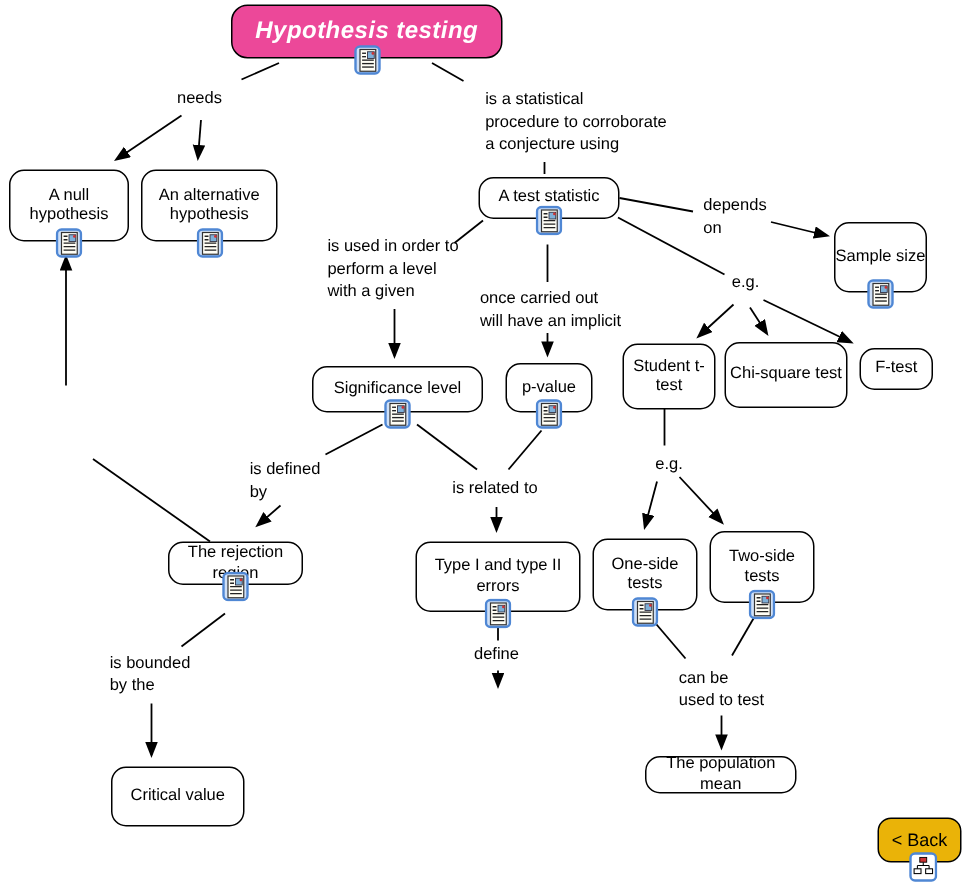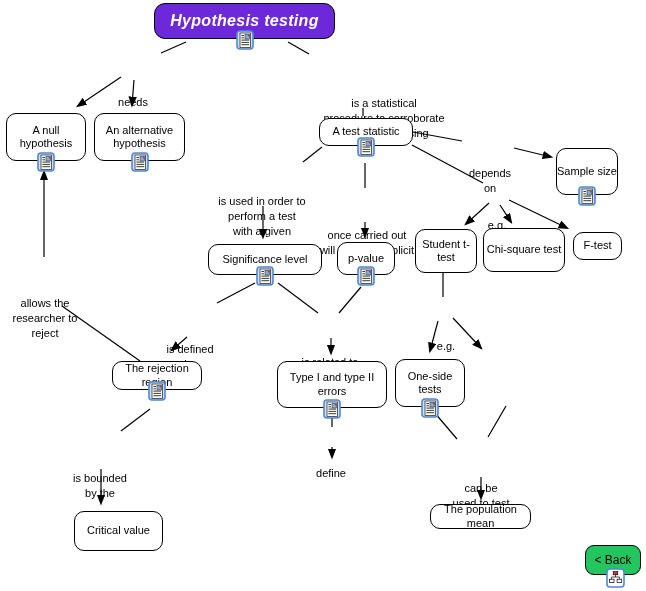--- a/index.html
+++ b/index.html
@@ -9,34 +9,34 @@
   }
   .edges{position:absolute;left:0;top:0;width:646px;height:591px;}
   .edges line{stroke:#000;stroke-width:1.2;}
   .node{
     position:absolute;box-sizing:border-box;background:#fff;
     border:1.3px solid #000;border-radius:10px;
     display:flex;align-items:center;justify-content:center;
     text-align:center;font-size:11px;line-height:1.22;
   }
   .node.root{
-    background:#6d28d9;color:#fff;font-weight:bold;font-style:italic;
+    background:#ec4899;color:#fff;font-weight:bold;font-style:italic;
     font-size:16px;border-radius:11px;letter-spacing:0.3px;
   }
   .res-icon{
     position:absolute;left:50%;bottom:-12px;transform:translateX(-50%);
     width:18px;height:20px;line-height:0;
   }
   .phrase{
     position:absolute;transform:translate(-50%,-50%);
-    font-size:11px;line-height:1.36;text-align:center;white-space:pre-line;margin-top:36px;
+    font-size:11px;line-height:1.36;white-space:pre-line;
   }
   .back-btn{
     position:absolute;left:585px;top:545px;width:56px;height:30px;
-    box-sizing:border-box;background:#22c55e;border:1.6px solid #000;
+    box-sizing:border-box;background:#eab308;border:1.6px solid #000;
     border-radius:9px;display:flex;align-items:center;justify-content:center;
     font-size:12px;cursor:pointer;
   }
   .back-map-icon{position:absolute;left:606px;top:568px;width:19px;height:20px;line-height:0;}
 </style>
 </head>
 <body>
 
 <div class="canvas">
 
@@ -103,30 +103,27 @@
     <line x1="481" y1="477" x2="481" y2="498" marker-end="url(#arrow)"></line>
     <line x1="438" y1="321" x2="430" y2="351" marker-end="url(#arrow)"></line>
     <line x1="453" y1="318" x2="481" y2="348" marker-end="url(#arrow)"></line>
   </svg>
 
   <div class="phrase" style="left:133px;top:66px">needs</div>
   <div class="phrase" style="left:384px;top:82px">is a statistical
 procedure to corroborate
 a conjecture using</div>
   <div class="phrase" style="left:262px;top:180px">is used in order to
-perform a test
+perform a level
 with a given</div>
   <div class="phrase" style="left:367px;top:207px">once carried out
 will have an implicit</div>
   <div class="phrase" style="left:490px;top:145px">depends
 on</div>
   <div class="phrase" style="left:497px;top:189px">e.g.</div>
-  <div class="phrase" style="left:45px;top:282px">allows the
-researcher to
-reject</div>
   <div class="phrase" style="left:190px;top:321px">is defined
 by</div>
   <div class="phrase" style="left:330px;top:326px">is related to</div>
   <div class="phrase" style="left:446px;top:310px">e.g.</div>
   <div class="phrase" style="left:100px;top:450px">is bounded
 by the</div>
   <div class="phrase" style="left:331px;top:437px">define</div>
   <div class="phrase" style="left:481px;top:460px">can be
 used to test</div>
 
@@ -205,20 +202,26 @@
         </svg></span>
   </div>
 
   <div class="node" style="left:395px;top:359px;width:70px;height:48px">
     <span>One-side tests</span>
     <span class="res-icon"><svg width="18" height="20" viewBox="0 0 18 20">
           <use href="#res-icon-def"></use>
         </svg></span>
   </div>
 
+  <div class="node" style="left:473px;top:354px;width:70px;height:48px">
+    <span>Two-side tests</span>
+    <span class="res-icon"><svg width="18" height="20" viewBox="0 0 18 20">
+          <use href="#res-icon-def"></use>
+        </svg></span>
+  </div>
 
   <div class="node" style="left:74px;top:511px;width:89px;height:40px">
     <span>Critical value</span>
   </div>
 
 
   <div class="node" style="left:430px;top:504px;width:101px;height:25px">
     <span>The population mean</span>
   </div>
 

